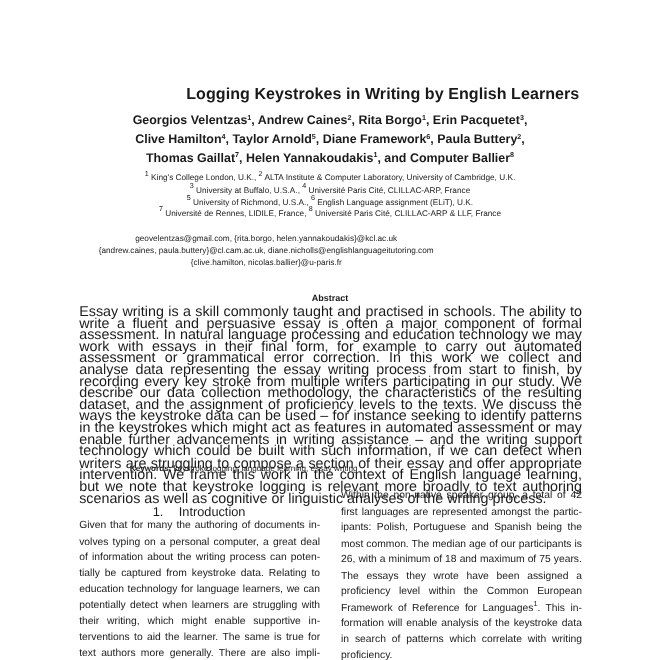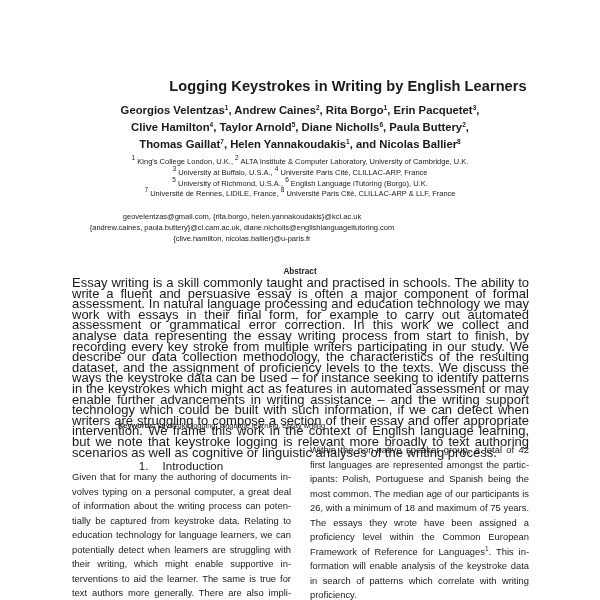--- a/index.html
+++ b/index.html
@@ -40,43 +40,43 @@
   <div class="authors">
     <div>
       <span>Georgios Velentzas</span><sup>1</sup>,
       <span>Andrew Caines</span><sup>2</sup>,
       <span>Rita Borgo</span><sup>1</sup>,
       <span>Erin Pacquetet</span><sup>3</sup>,
     </div>
     <div>
       <span>Clive Hamilton</span><sup>4</sup>,
       <span>Taylor Arnold</span><sup>5</sup>,
-      <span>Diane Nicholls</span><sup>6</sup>,
+      <span>Diane Framework</span><sup>6</sup>,
       <span>Paula Buttery</span><sup>2</sup>,
     </div>
     <div>
       <span>Thomas Gaillat</span><sup>7</sup>,
       <span>Helen Yannakoudakis</span><sup>1</sup>,
       <span>and</span>
-      <span>Nicolas Ballier</span><sup>8</sup>
+      <span>Computer Ballier</span><sup>8</sup>
     </div>
   </div>
 
   <div class="affil">
     <div>
       <sup>1</sup> <span>King's College London, U.K.,</span>
       <sup>2</sup> <span>ALTA Institute &amp; Computer Laboratory, University of Cambridge, U.K.</span>
     </div>
     <div>
       <sup>3</sup> <span>University at Buffalo, U.S.A.,</span>
       <sup>4</sup> <span>Université Paris Cité, CLILLAC-ARP, France</span>
     </div>
     <div>
       <sup>5</sup> <span>University of Richmond, U.S.A.,</span>
-      <sup>6</sup> <span>English Language iTutoring (Borgo), U.K.</span>
+      <sup>6</sup> <span>English Language assignment (ELiT), U.K.</span>
     </div>
     <div>
       <sup>7</sup> <span>Université de Rennes, LIDILE, France,</span>
       <sup>8</sup> <span>Université Paris Cité, CLILLAC-ARP &amp; LLF, France</span>
     </div>
   </div>
 
   <div class="emails">
     <div>geovelentzas@gmail.com, {rita.borgo, helen.yannakoudakis}@kcl.ac.uk</div>
     <div>{andrew.caines, paula.buttery}@cl.cam.ac.uk, diane.nicholls@englishlanguageitutoring.com</div>

